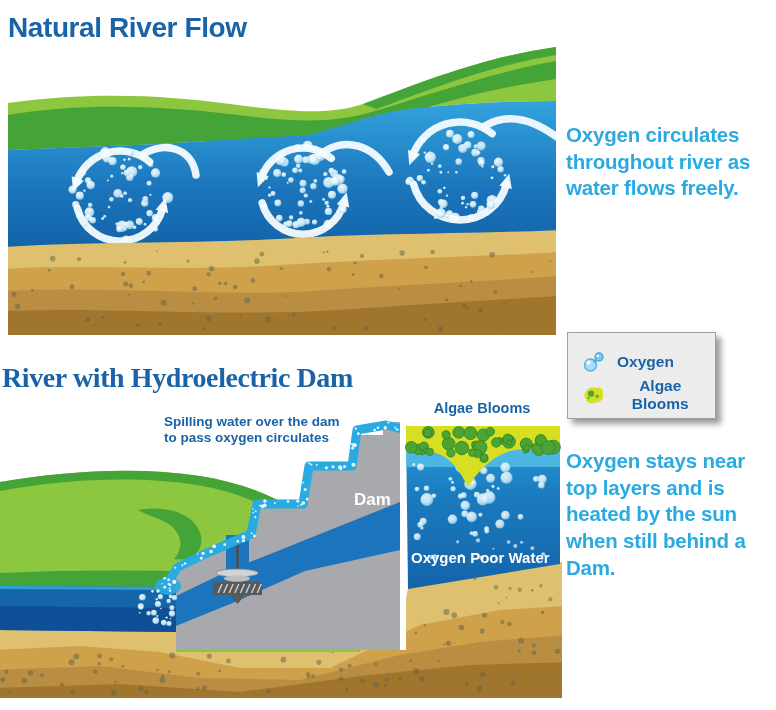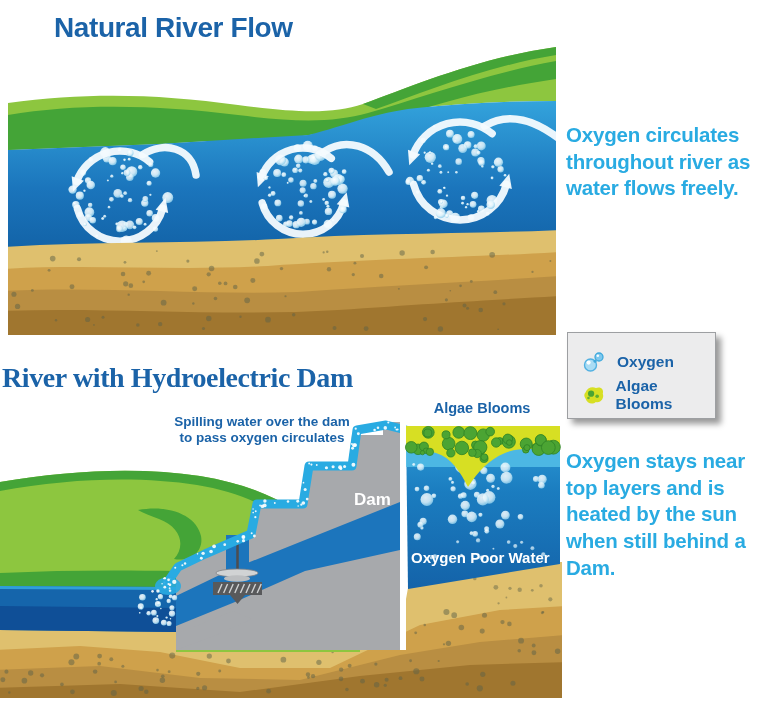--- a/index.html
+++ b/index.html
@@ -6,34 +6,34 @@
     --c-title:#1B63A8; --c-caption:#29ABE2; --c-lgreen:#8DC63F; --c-dgreen:#44A437;
     --c-dam:#A7A9AC; --c-machine:#58595B; --c-legendbg:#ECECED; --c-legendbd:#9D9FA2;
   }
   *{margin:0;padding:0;box-sizing:border-box;}
   html,body{background:#fff;}
   body{font-family:"Liberation Sans","DejaVu Sans",sans-serif;}
   #stage{position:relative;width:776px;height:710px;background:#fff;overflow:hidden;}
   .abs{position:absolute;}
   .h1{color:var(--c-title);font-size:28px;font-weight:bold;letter-spacing:-0.4px;}
   .caption{color:var(--c-caption);font-size:20.5px;font-weight:bold;line-height:1.3;letter-spacing:-0.2px;}
-  .note{color:var(--c-title);font-size:13.5px;font-weight:bold;line-height:1.15;text-align:center;}
+  .note{color:var(--c-title);font-size:13.5px;font-weight:bold;line-height:1.15;}
   .diagram-label{color:var(--c-title);font-size:14.5px;font-weight:bold;text-align:center;}
   .legend{background:var(--c-legendbg);border:1px solid var(--c-legendbd);
           box-shadow:5px 5px 6px rgba(0,0,0,0.40);padding:12px 10px 10px 14px;}
   .legend-item{display:flex;align-items:center;gap:11px;height:33px;}
-  .legend-label{color:var(--c-title);font-size:15.5px;font-weight:bold;}
+  .legend-label{color:var(--c-title);font-size:15.5px;font-weight:bold;text-align:center;}
   svg text{font-family:"Liberation Sans","DejaVu Sans",sans-serif;}
 </style>
 </head>
 <body>
 
 <div id="stage">
 
-  <div class="abs h1" style="left:8px;top:12px;margin-left:46px;">Natural River Flow</div>
+  <div class="abs h1" style="left:8px;top:12px;">Natural River Flow</div>
 
   <svg id="svg1" class="abs" style="left:8px;top:45px;" width="548" height="290" viewBox="0 0 548 290">
     <defs>
       <radialGradient id="bubG" cx="40%" cy="35%" r="65%">
         <stop offset="0%" stop-color="#FFFFFF"></stop>
         <stop offset="60%" stop-color="#DFF3FB"></stop>
         <stop offset="100%" stop-color="#8FCEEC"></stop>
       </radialGradient>
       <linearGradient id="waterG1" x1="0" y1="0" x2="0" y2="1">
         <stop offset="0%" stop-color="#33A3DC"></stop>

